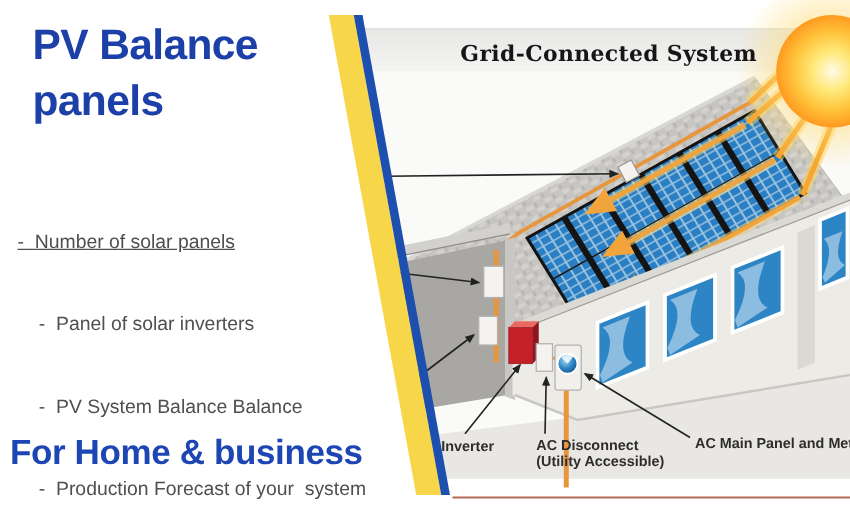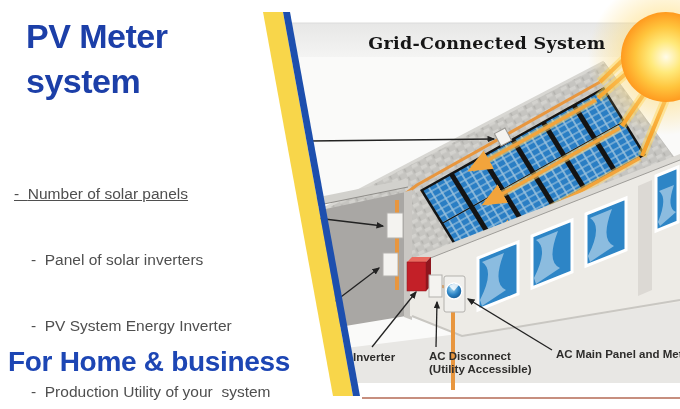--- a/index.html
+++ b/index.html
@@ -193,26 +193,26 @@
     <text x="429" y="360" class="diag-label">AC Disconnect</text>
     <text x="429" y="373" class="diag-label">(Utility Accessible)</text>
     <text x="556" y="358" class="diag-label">AC Main Panel and Meter</text>
 
     <line x1="362" y1="398" x2="680" y2="398" stroke-width="1.5" stroke="#b56a55"></line>
 
     <polygon points="263,12 283,12 353,396 333,396" fill="#f8d64a"></polygon>
     <polygon points="283,12 290,12 360,396 353,396" fill="#1d4fae"></polygon>
   </svg>
 
-  <h1 class="main-title"><span>PV Meter</span><br><span>system</span></h1>
+  <h1 class="main-title"><span>PV Balance</span><br><span>panels</span></h1>
 
   <ul class="services">
     <li>Number of solar panels</li>
     <li>Panel of solar inverters</li>
-    <li>PV System Energy Inverter</li>
-    <li>Production Utility of your  system</li>
+    <li>PV System Balance Balance</li>
+    <li>Production Forecast of your  system</li>
     
     
     
   </ul>
 
   <h2 class="footer-title">For Home &amp; business</h2>
 </div>
 
 </body></html>

